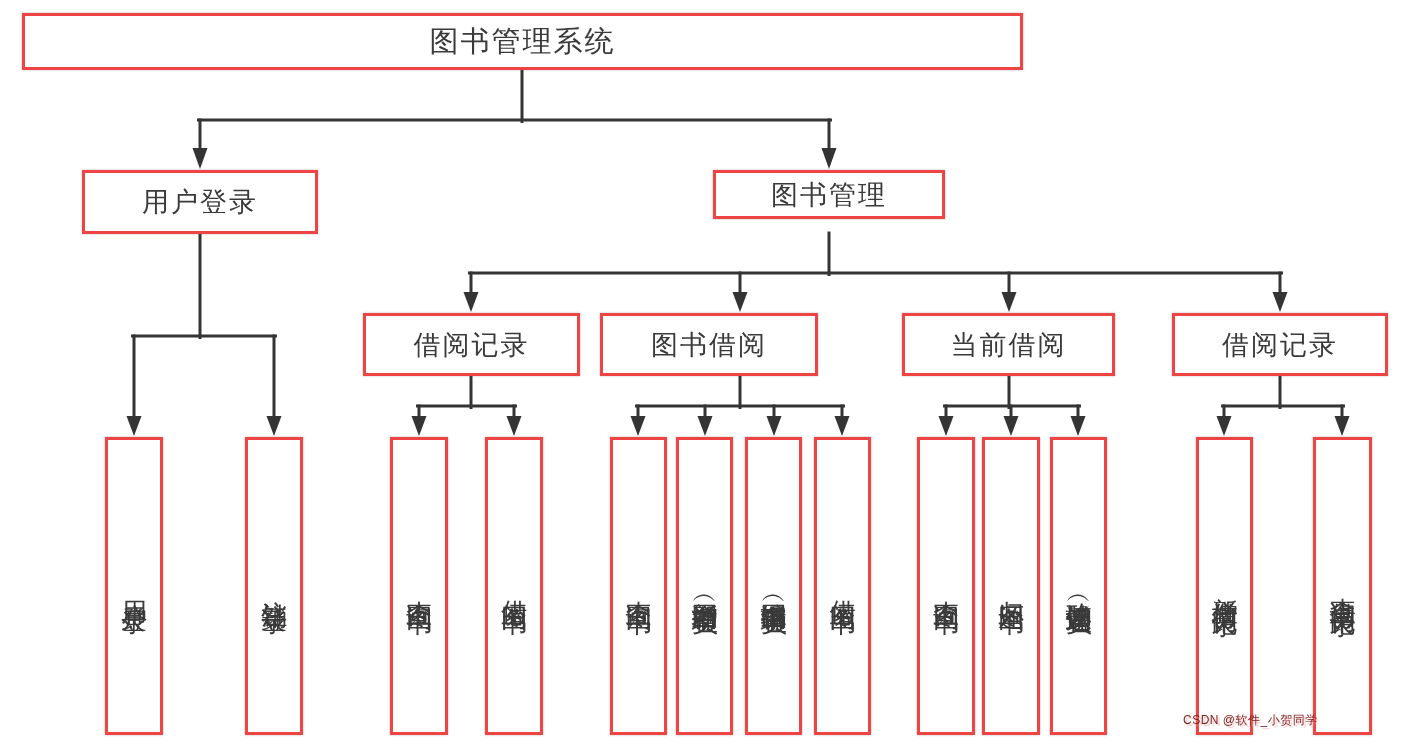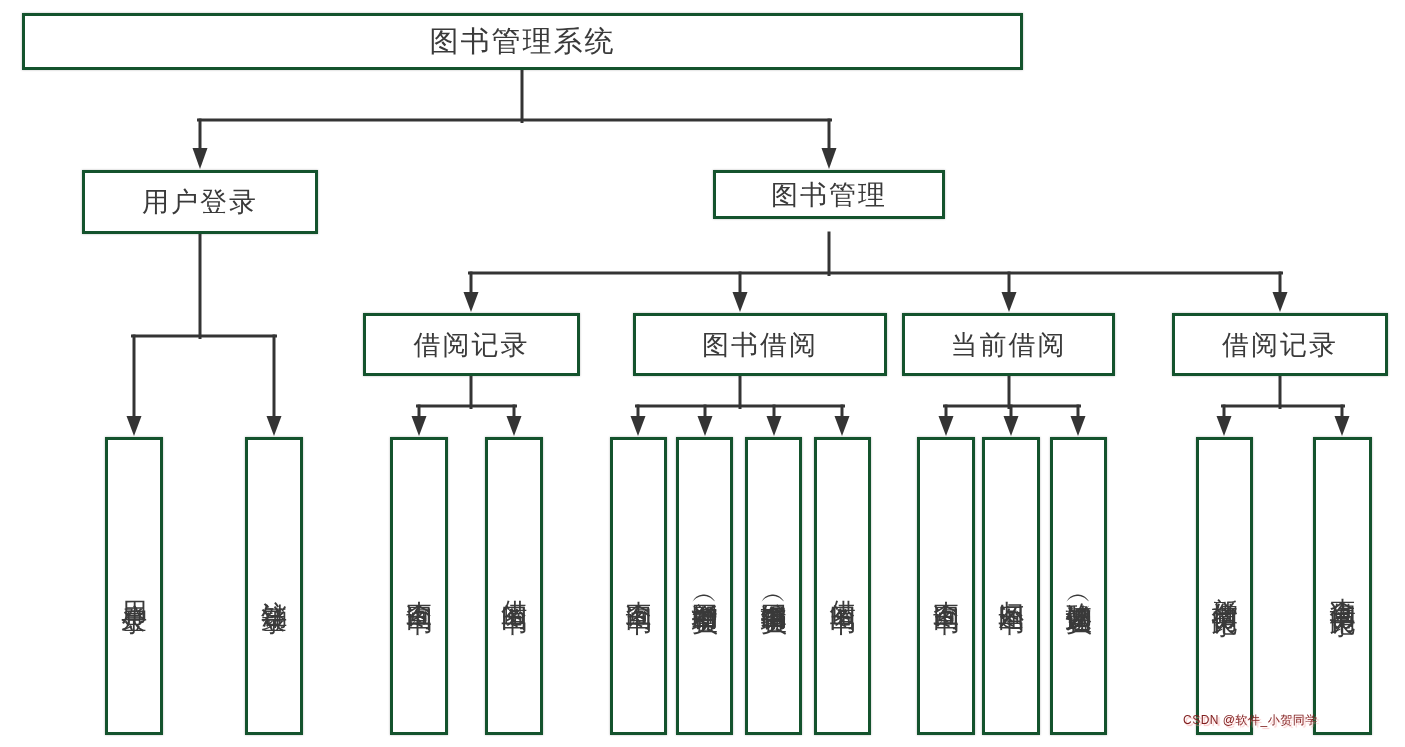--- a/index.html
+++ b/index.html
@@ -27,21 +27,21 @@
     stroke-linecap: square;
   }
   #connectors polygon {
     fill: #343434;
     stroke: none;
   }
   .node {
     position: absolute;
     box-sizing: border-box;
     background: #ffffff;
-    border: 3px solid #14532d;
+    border: 3px solid #ef4444;
     display: flex;
     align-items: center;
     justify-content: center;
     color: #3a3a3a;
     box-shadow: 0 0 2px rgba(60,60,60,0.35);
   }
   .hbox span {
     font-size: 27px;
     letter-spacing: 2px;
     white-space: nowrap;
@@ -159,21 +159,21 @@
   <div class="node hbox" style="left:82px;top:170px;width:236px;height:64px">
     <span>用户登录</span>
   </div>
   <div class="node hbox" style="left:713px;top:170px;width:232px;height:49px">
     <span>图书管理</span>
   </div>
 
   <div class="node hbox" style="left:363px;top:313px;width:217px;height:63px">
     <span>借阅记录</span>
   </div>
-  <div class="node hbox" style="left:633px;top:313px;width:254px;height:63px">
+  <div class="node hbox" style="left:600px;top:313px;width:218px;height:63px">
     <span>图书借阅</span>
   </div>
   <div class="node hbox" style="left:902px;top:313px;width:213px;height:63px">
     <span>当前借阅</span>
   </div>
   <div class="node hbox" style="left:1172px;top:313px;width:216px;height:63px">
     <span>借阅记录</span>
   </div>
 
   <div class="node vbox" style="left:105px;top:437px;width:58px;height:298px">

